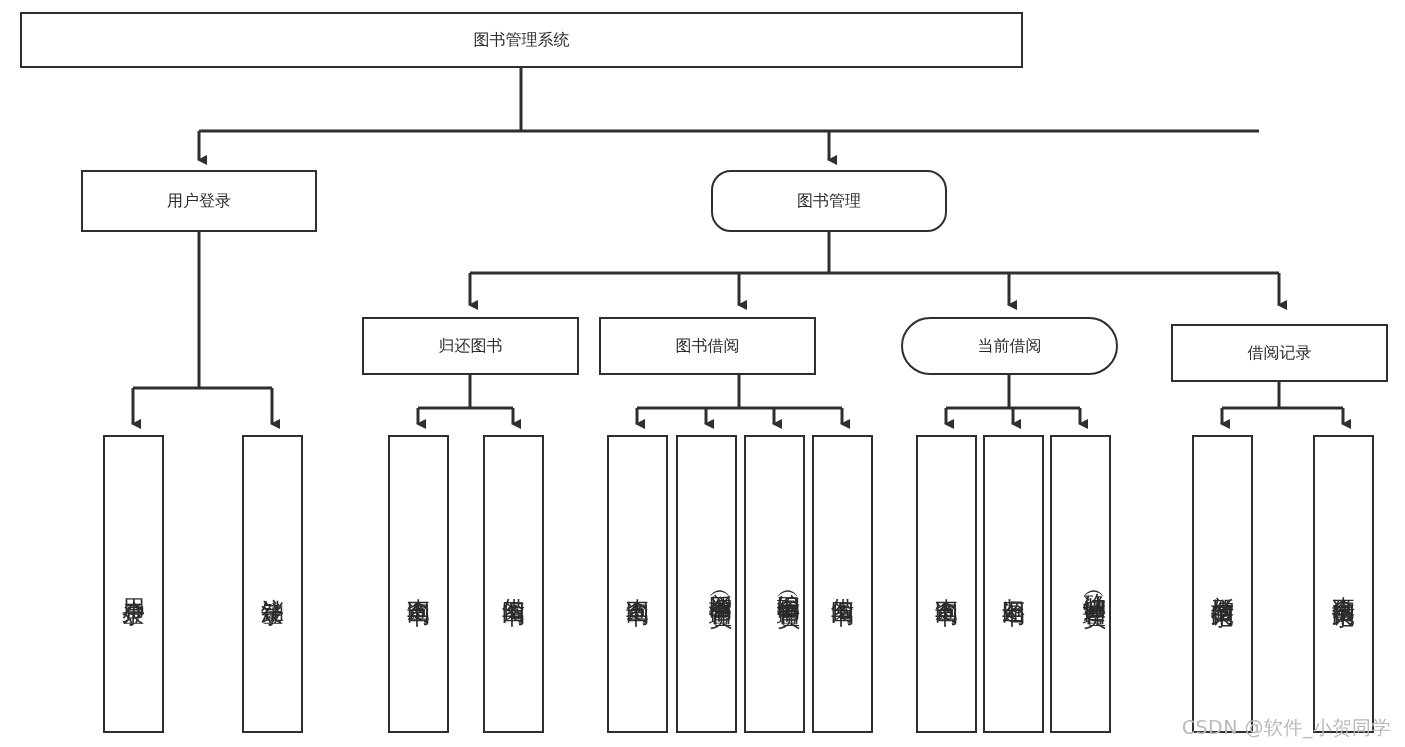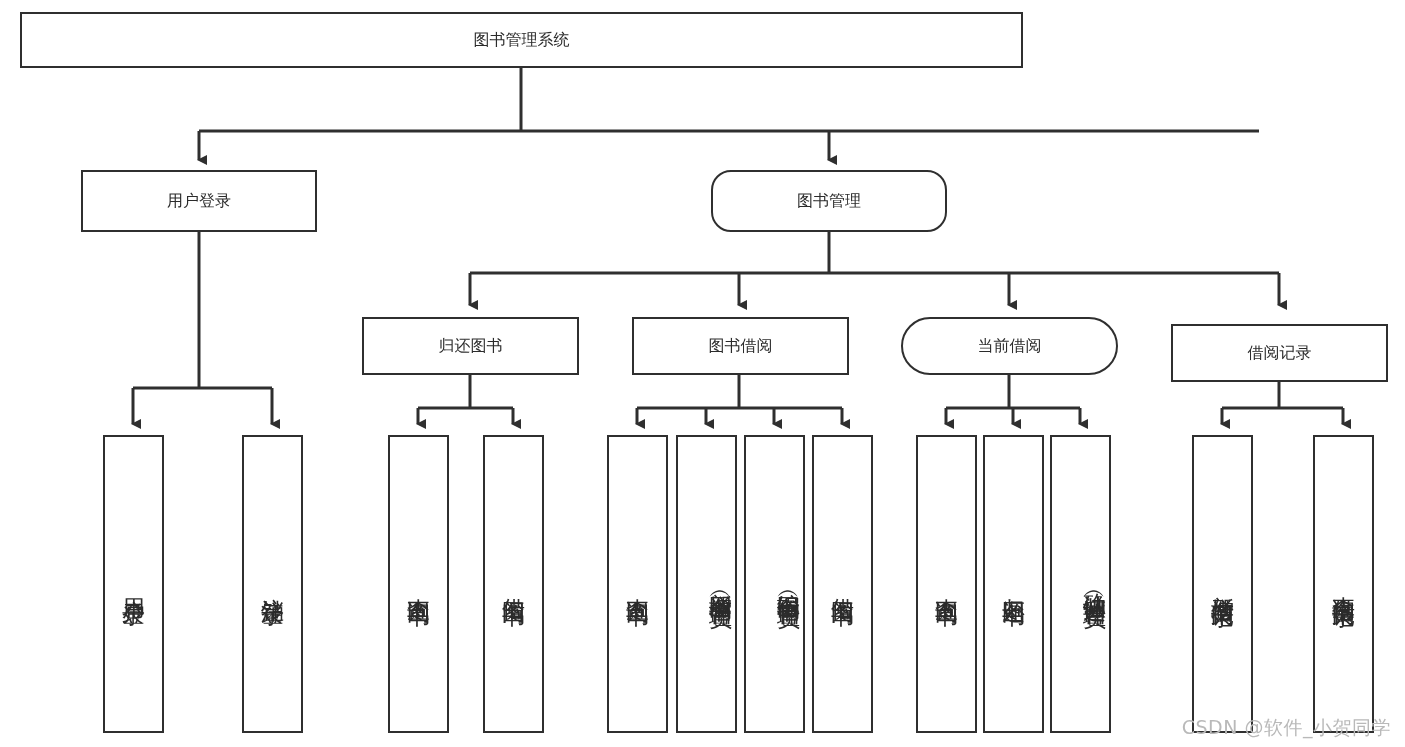--- a/index.html
+++ b/index.html
@@ -126,21 +126,21 @@
       </div>
       <div class="node h" style="left: 81px; top: 170px; width: 236px; height: 62px;">
         <span class="node-label">用户登录</span>
       </div>
       <div class="node h" style="left: 711px; top: 170px; width: 236px; height: 62px; border-radius: 20px;">
         <span class="node-label">图书管理</span>
       </div>
       <div class="node h" style="left: 362px; top: 317px; width: 217px; height: 58px;">
         <span class="node-label">归还图书</span>
       </div>
-      <div class="node h" style="left: 632px; top: 317px; width: 217px; height: 58px;">
+      <div class="node h" style="left: 599px; top: 317px; width: 217px; height: 58px;">
         <span class="node-label">图书借阅</span>
       </div>
       <div class="node h" style="left: 901px; top: 317px; width: 217px; height: 58px; border-radius: 29px;">
         <span class="node-label">当前借阅</span>
       </div>
       <div class="node h" style="left: 1171px; top: 324px; width: 217px; height: 58px;">
         <span class="node-label">借阅记录</span>
       </div>
       <div class="node v mid" style="left: 103px; top: 435px; width: 61px; height: 298px;">
         <span class="node-label">用户登录</span>

